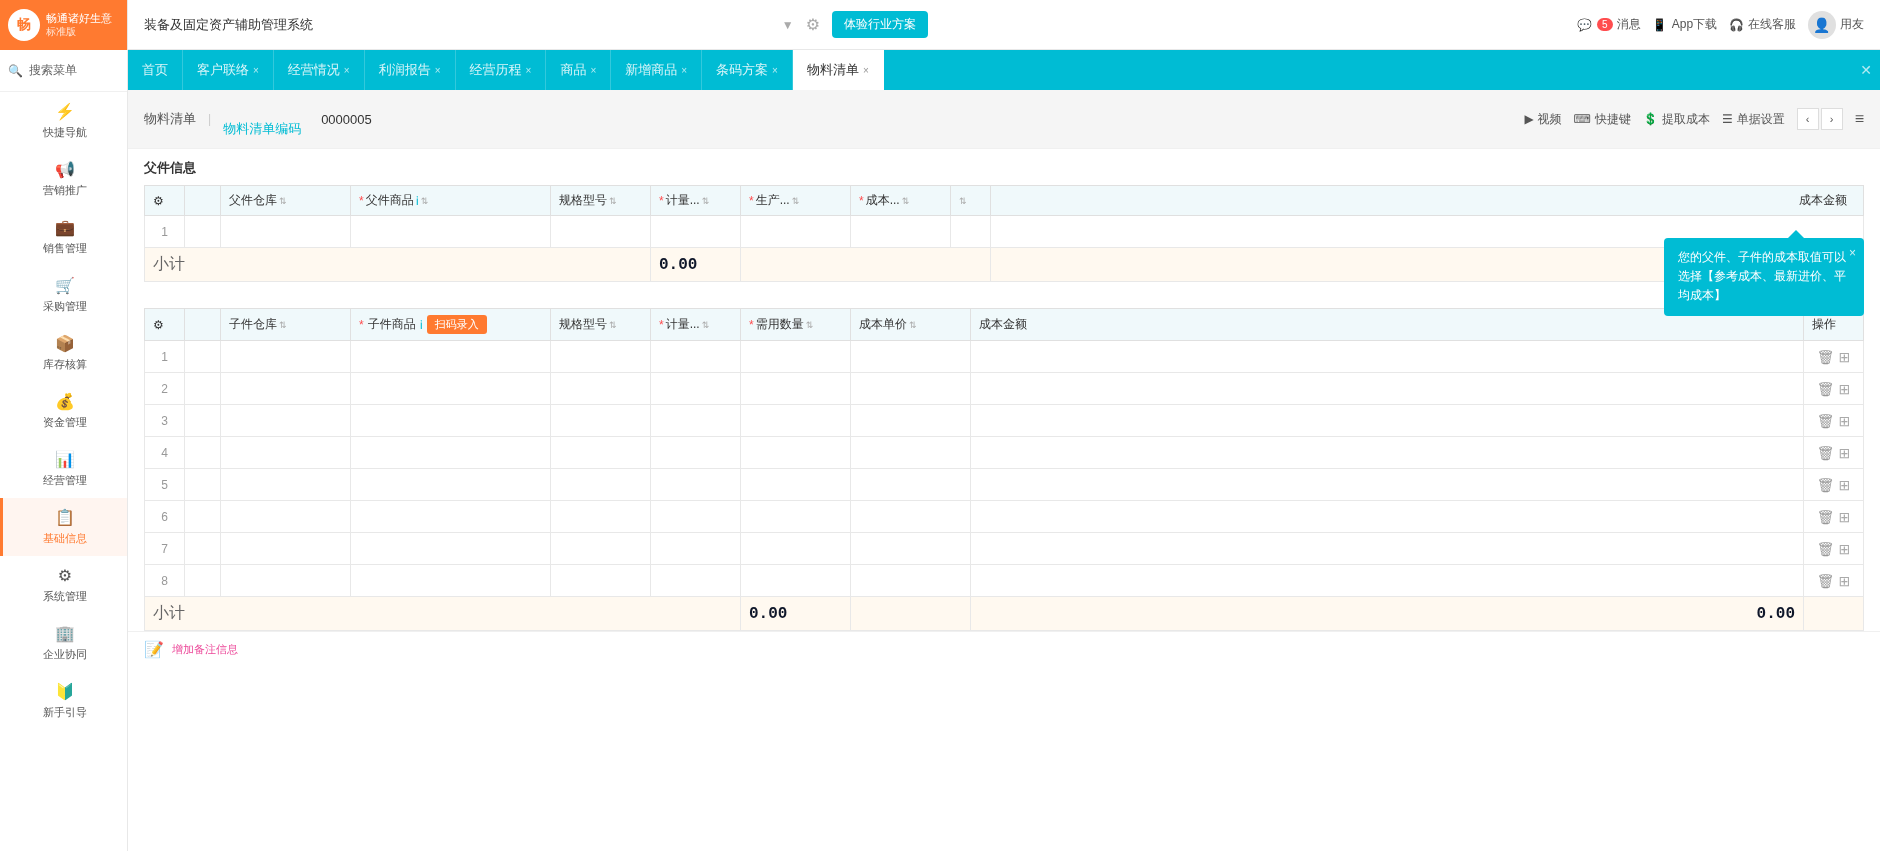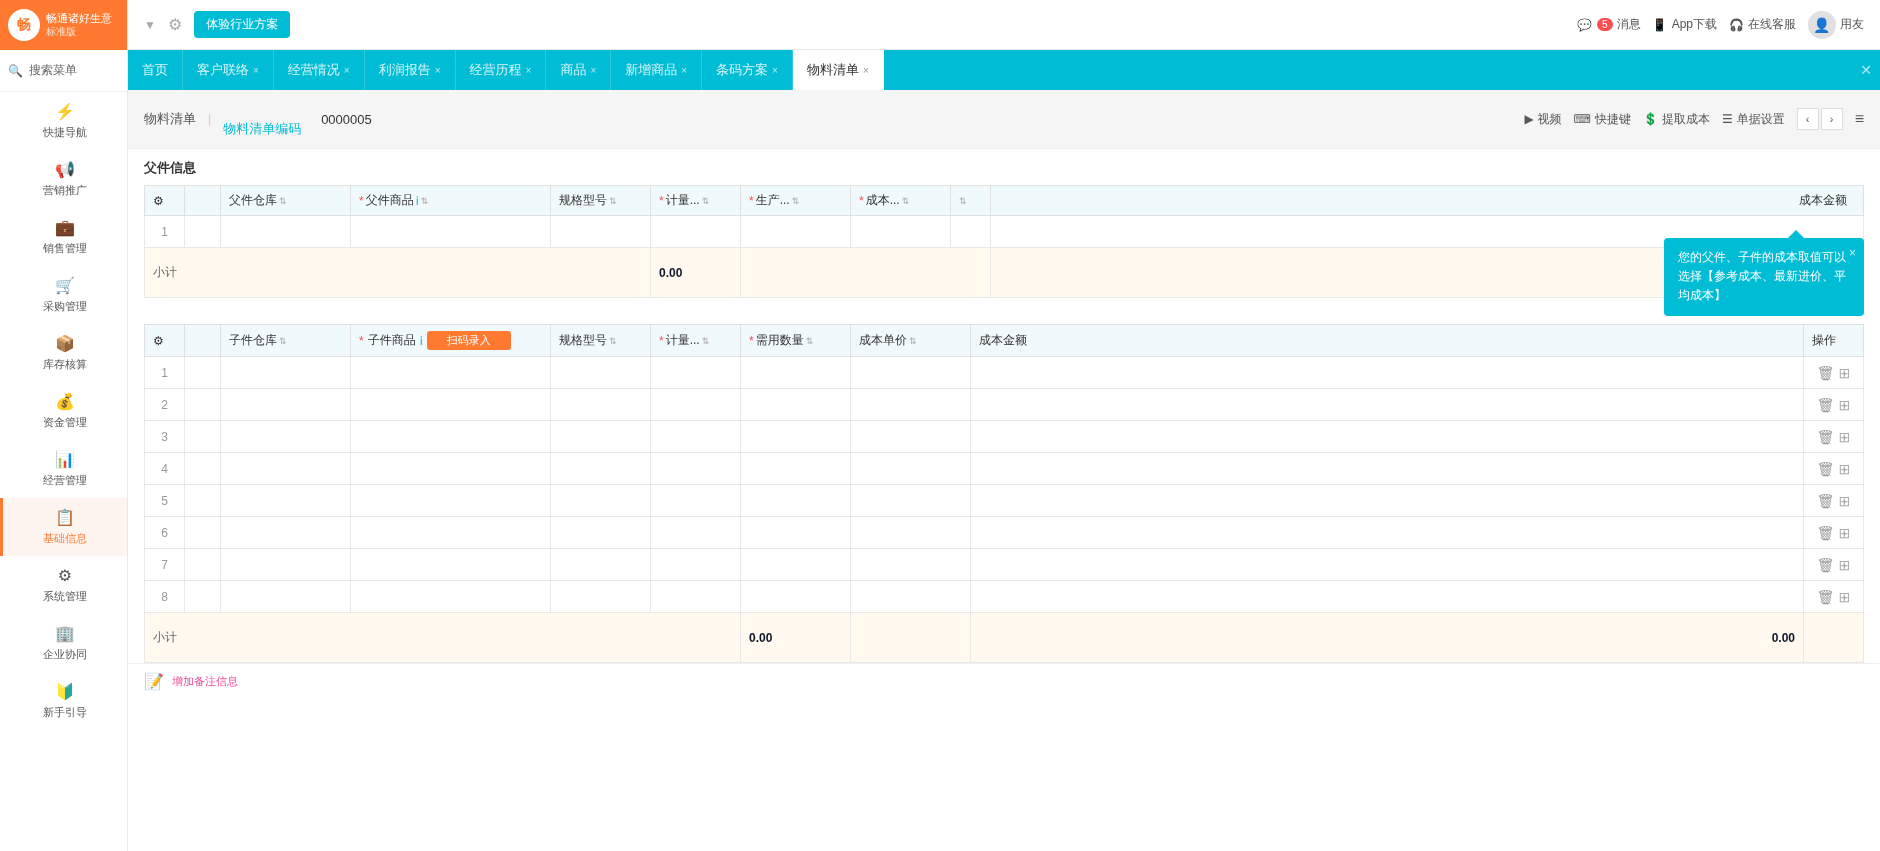--- a/index.html
+++ b/index.html
@@ -221,32 +221,33 @@
       width: 100%;
       height: 100%;
       border: none;
       outline: none;
       padding: 0 6px;
       font-size: 12px;
       background: transparent;
     }
     .subtotal-row td {
       background: #fff9f0 !important;
-      padding: 16px 8px;
+      padding: 6px 8px;
       color: #666;
-      font-size: 12px;
+      font-size: 16px;
+      font-family: Liberation Mono, monospace;
     }
     .subtotal-value { font-weight: bold; color: #0f172a; }
 
     .scan-btn {
       background: #ff7a30;
       color: #fff;
       border: none;
       border-radius: 3px;
-      padding: 2px 20px;
+      padding: 2px 8px;
       cursor: pointer;
       font-size: 11px;
     }
 
     .action-icons { display: flex; gap: 4px; justify-content: center; align-items: center; }
     .action-icon { color: #999; cursor: pointer; font-size: 14px; }
 
     .th-sort { display: flex; align-items: center; gap: 2px; }
     .sort-icon { color: #aaa; font-size: 9px; cursor: pointer; }
 
@@ -386,20 +387,21 @@
     <div class="nav-item">
       <span class="nav-icon">🔰</span>
       <span>新手引导</span>
     </div>
   </nav>
 </div>
 
 <div class="main-area">
 
   <div class="topbar">
+    <span class="topbar-title">装备及固定资产辅助管理系统</span>
     <span style="color:#aaa; cursor:pointer;">▼</span>
     <span style="color:#aaa; font-size:16px; cursor:pointer;">⚙</span>
     <button class="topbar-btn">体验行业方案</button>
     <div style="flex:1;"></div>
     <div class="topbar-action">
       <span>💬</span>
       <span class="badge">5</span>
       <span>消息</span>
     </div>
     <div class="topbar-action">

